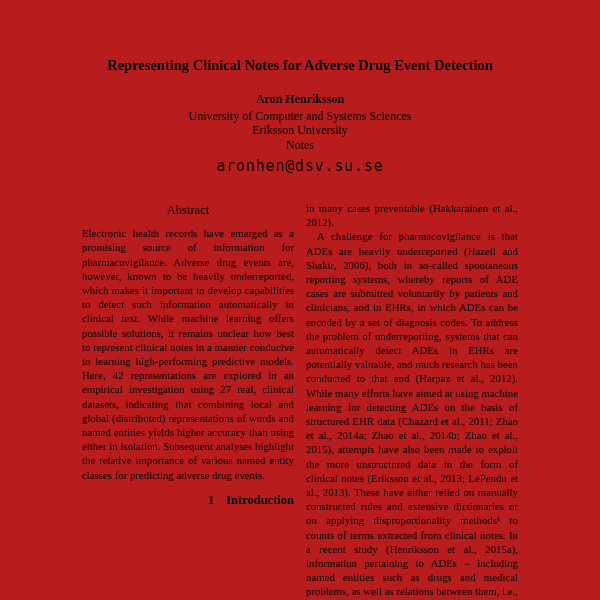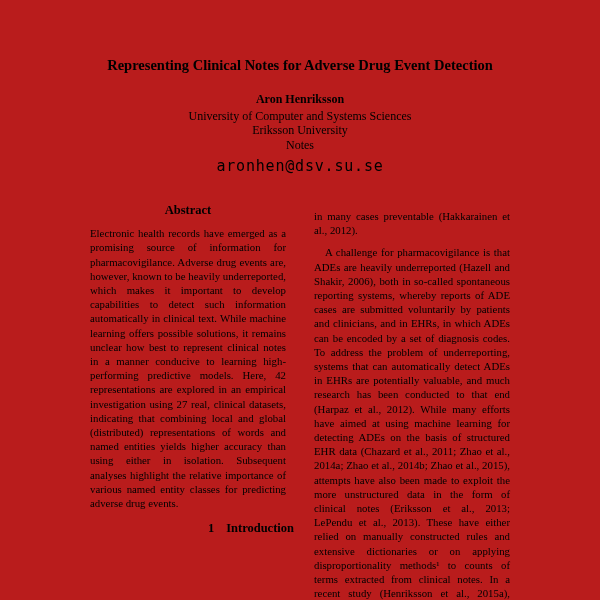--- a/index.html
+++ b/index.html
@@ -55,26 +55,26 @@
     margin-top: 26px;
   }
   .col {
     width: 212px;
     font-size: 10.8px;
     line-height: 14.2px;
     text-align: justify;
   }
   .abstract-heading {
     text-align: center;
-    font-weight: bold;
+    font-weight: normal;
     font-size: 12.5px;
     margin: 2px 0 9px 0;
   }
   .col p {
-    margin: 8px;
+    margin: 0;
   }
   .col p.indent {
     text-indent: 11px;
   }
   .section-heading {
     font-weight: bold;
     font-size: 12.5px;
     margin: 11px 0 7px 0;
     text-align: right;
   }

